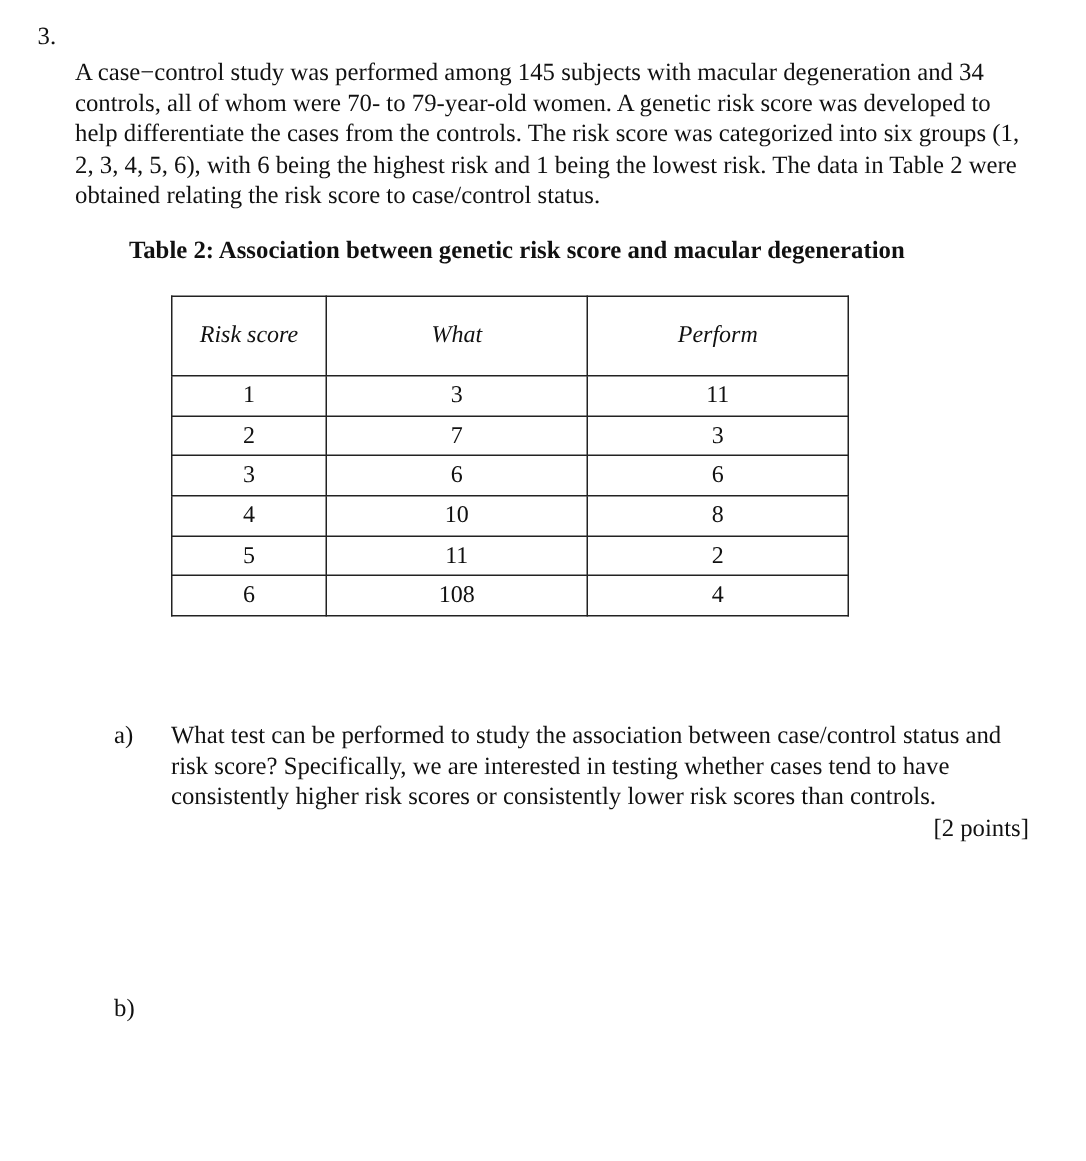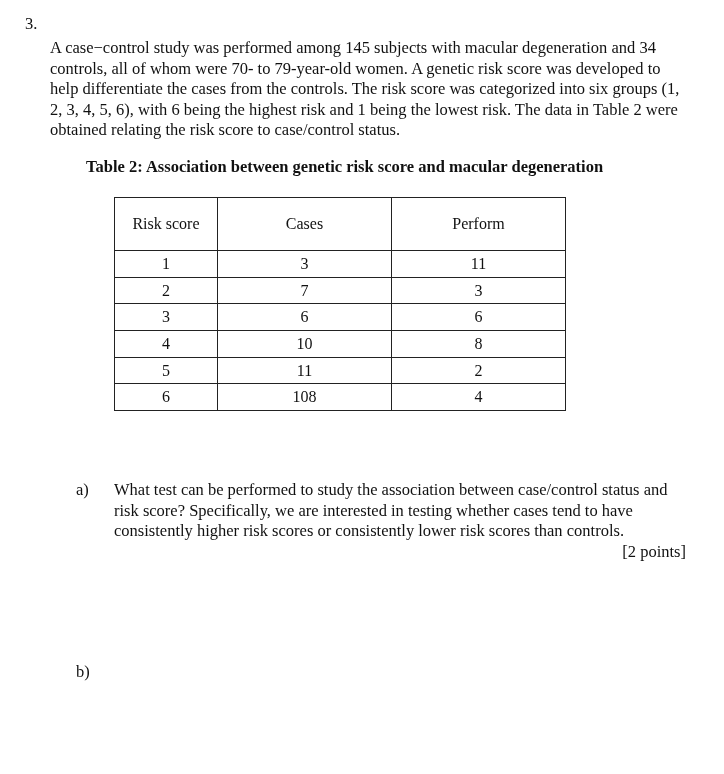--- a/index.html
+++ b/index.html
@@ -3,21 +3,21 @@
 <meta charset="utf-8">
 <style>
   html, body { margin:0; padding:0; background:#ffffff; }
   body { width:724px; height:774px; position:relative; overflow:hidden;
          font-family:"Liberation Serif", serif; color:#111; font-size:16.5px; }
   .q-num { position:absolute; left:25px; top:14px; }
   .q-text { position:absolute; left:50px; top:10px; width:640px; line-height:20.5px;margin-top:28px; }
   .caption { position:absolute; left:62px; top:157px; font-weight:bold; font-size:16.5px;margin-left:24px; }
   table { position:absolute; left:114px; top:197px; border-collapse:collapse; font-size:16px; }
   td, th { border:1px solid #222; text-align:center; padding:0; font-weight:normal; }
-  th { height:52px; }
+  th { height:52px;font-style:italic; }
   td { height:25.7px; }
   col.c1 { width:103px; } col.c2 { width:174px; } col.c3 { width:174px; }
   .part { position:absolute; left:76px; width:610px; line-height:20.5px; }
   .part .lbl { position:absolute; left:0; top:0; }
   .part .body { margin-left:38px; }
   .pts { float:right; }
   b { font-weight:bold; }
 </style>
 </head>
 <body>
@@ -29,21 +29,21 @@
 
 <table>
   <colgroup>
       <col class="c1">
       <col class="c2">
       <col class="c3">
     </colgroup>
   <thead>
     <tr>
       <th>Risk score</th>
-      <th>Cases</th>
+      <th>What</th>
       <th>Perform</th>
     </tr>
   </thead>
   <tbody>
     <tr>
         <td>1</td>
         <td>3</td>
         <td>11</td>
       </tr>
     <tr>

